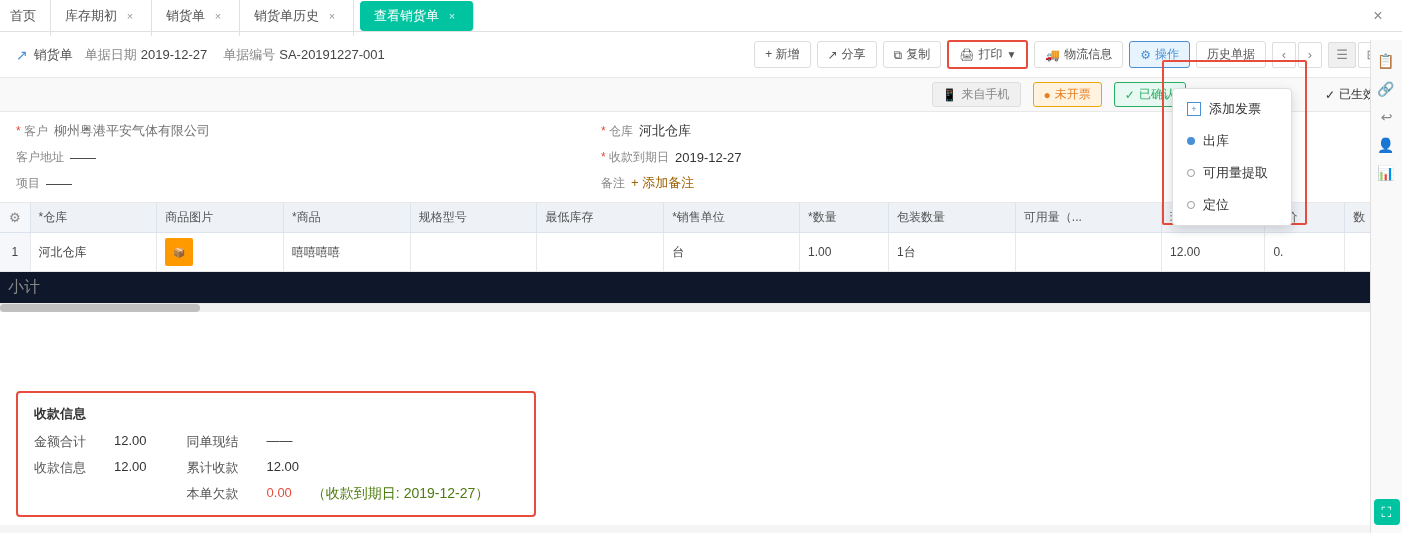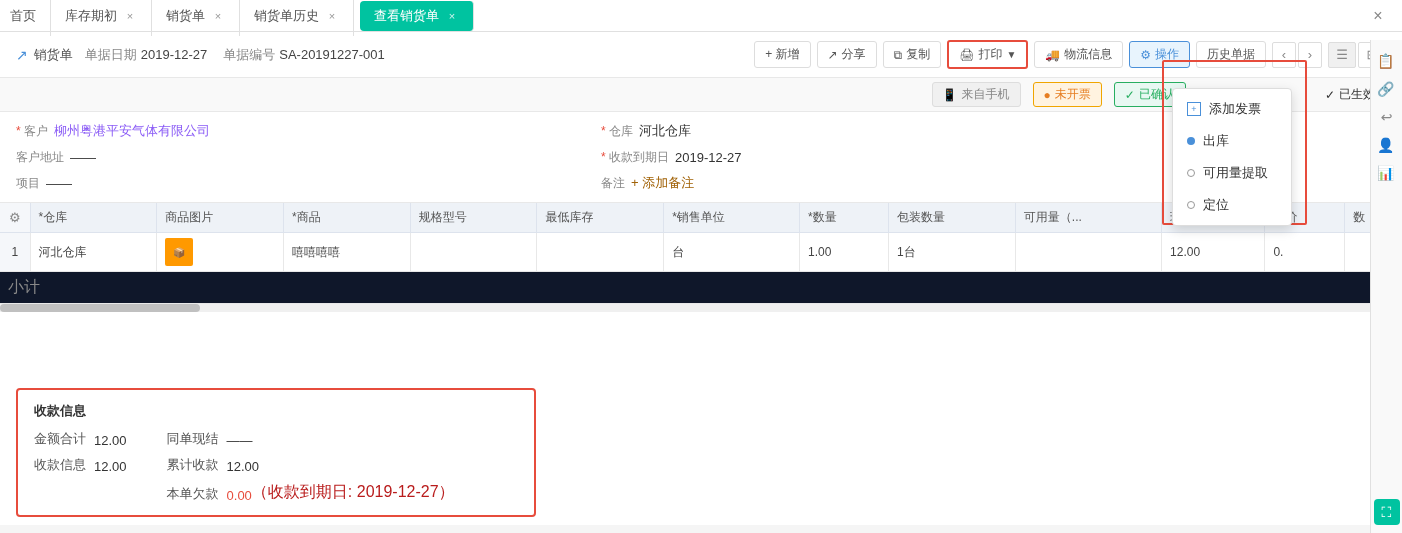--- a/index.html
+++ b/index.html
@@ -73,21 +73,21 @@
 
     
     .form-section {
       padding: 10px 16px; display: flex; flex-direction: column; gap: 8px;
     }
     .form-row { display: flex; align-items: flex-end; gap: 8px; }
     .form-field { display: flex; align-items: center; gap: 6px; min-width: 200px; }
     .field-label { color: #888; font-size: 12px; white-space: nowrap; }
     .field-label.required::before { content: '* '; color: #e74c3c; }
     .field-value { color: #333; font-size: 13px; }
-    .field-value.link { color: #8b5cf6; cursor: pointer; }
+    .field-value.link { color: #737373; cursor: pointer; }
 
     
     .table-container { flex: 1; overflow: auto; border-top: 1px solid #e8e8e8; }
     table { width: 100%; border-collapse: collapse; font-size: 12px; }
     thead tr { background: #eef2f7; }
     th {
       padding: 6px 8px; text-align: left; font-weight: normal; color: #555;
       border-right: 1px solid #dde3ed; border-bottom: 1px solid #dde3ed;
       white-space: nowrap; font-size: 12px;
     }
@@ -101,25 +101,25 @@
     .gear-icon { color: #888; font-size: 13px; }
 
     
     .bottom-panel {
       border: 2px solid #e74c3c; margin: 8px 16px; border-radius: 4px; padding: 12px 16px;
       background: #fff; max-width: 520px;
     }
     .bottom-panel .panel-title { font-weight: bold; font-size: 13px; margin-bottom: 10px; color: #333; }
     .info-rows { display: flex; gap: 40px; }
     .info-col { display: flex; flex-direction: column; gap: 8px; }
-    .info-row { display: flex; align-items: flex-end; gap: 0; font-size: 13px; }
+    .info-row { display: flex; align-items: flex-start; gap: 20px; font-size: 13px; }
     .info-label { color: #555; white-space: nowrap; min-width: 60px; }
     .info-value { color: #333; }
     .info-value.red { color: #e74c3c; }
-    .info-note { color: #b91c1c; font-size: 16px; }
+    .info-note { color: #4d7c0f; font-size: 14px; }
 
     
     .right-sidebar {
       position: absolute; right: 0; top: 40px; width: 32px;
       display: flex; flex-direction: column; gap: 2px; padding: 8px 4px;
       background: #f9f9f9; border-left: 1px solid #e0e0e0; height: calc(533px - 40px);
       align-items: center;
     }
     .sidebar-icon {
       width: 26px; height: 26px; display: flex; align-items: center; justify-content: center;

